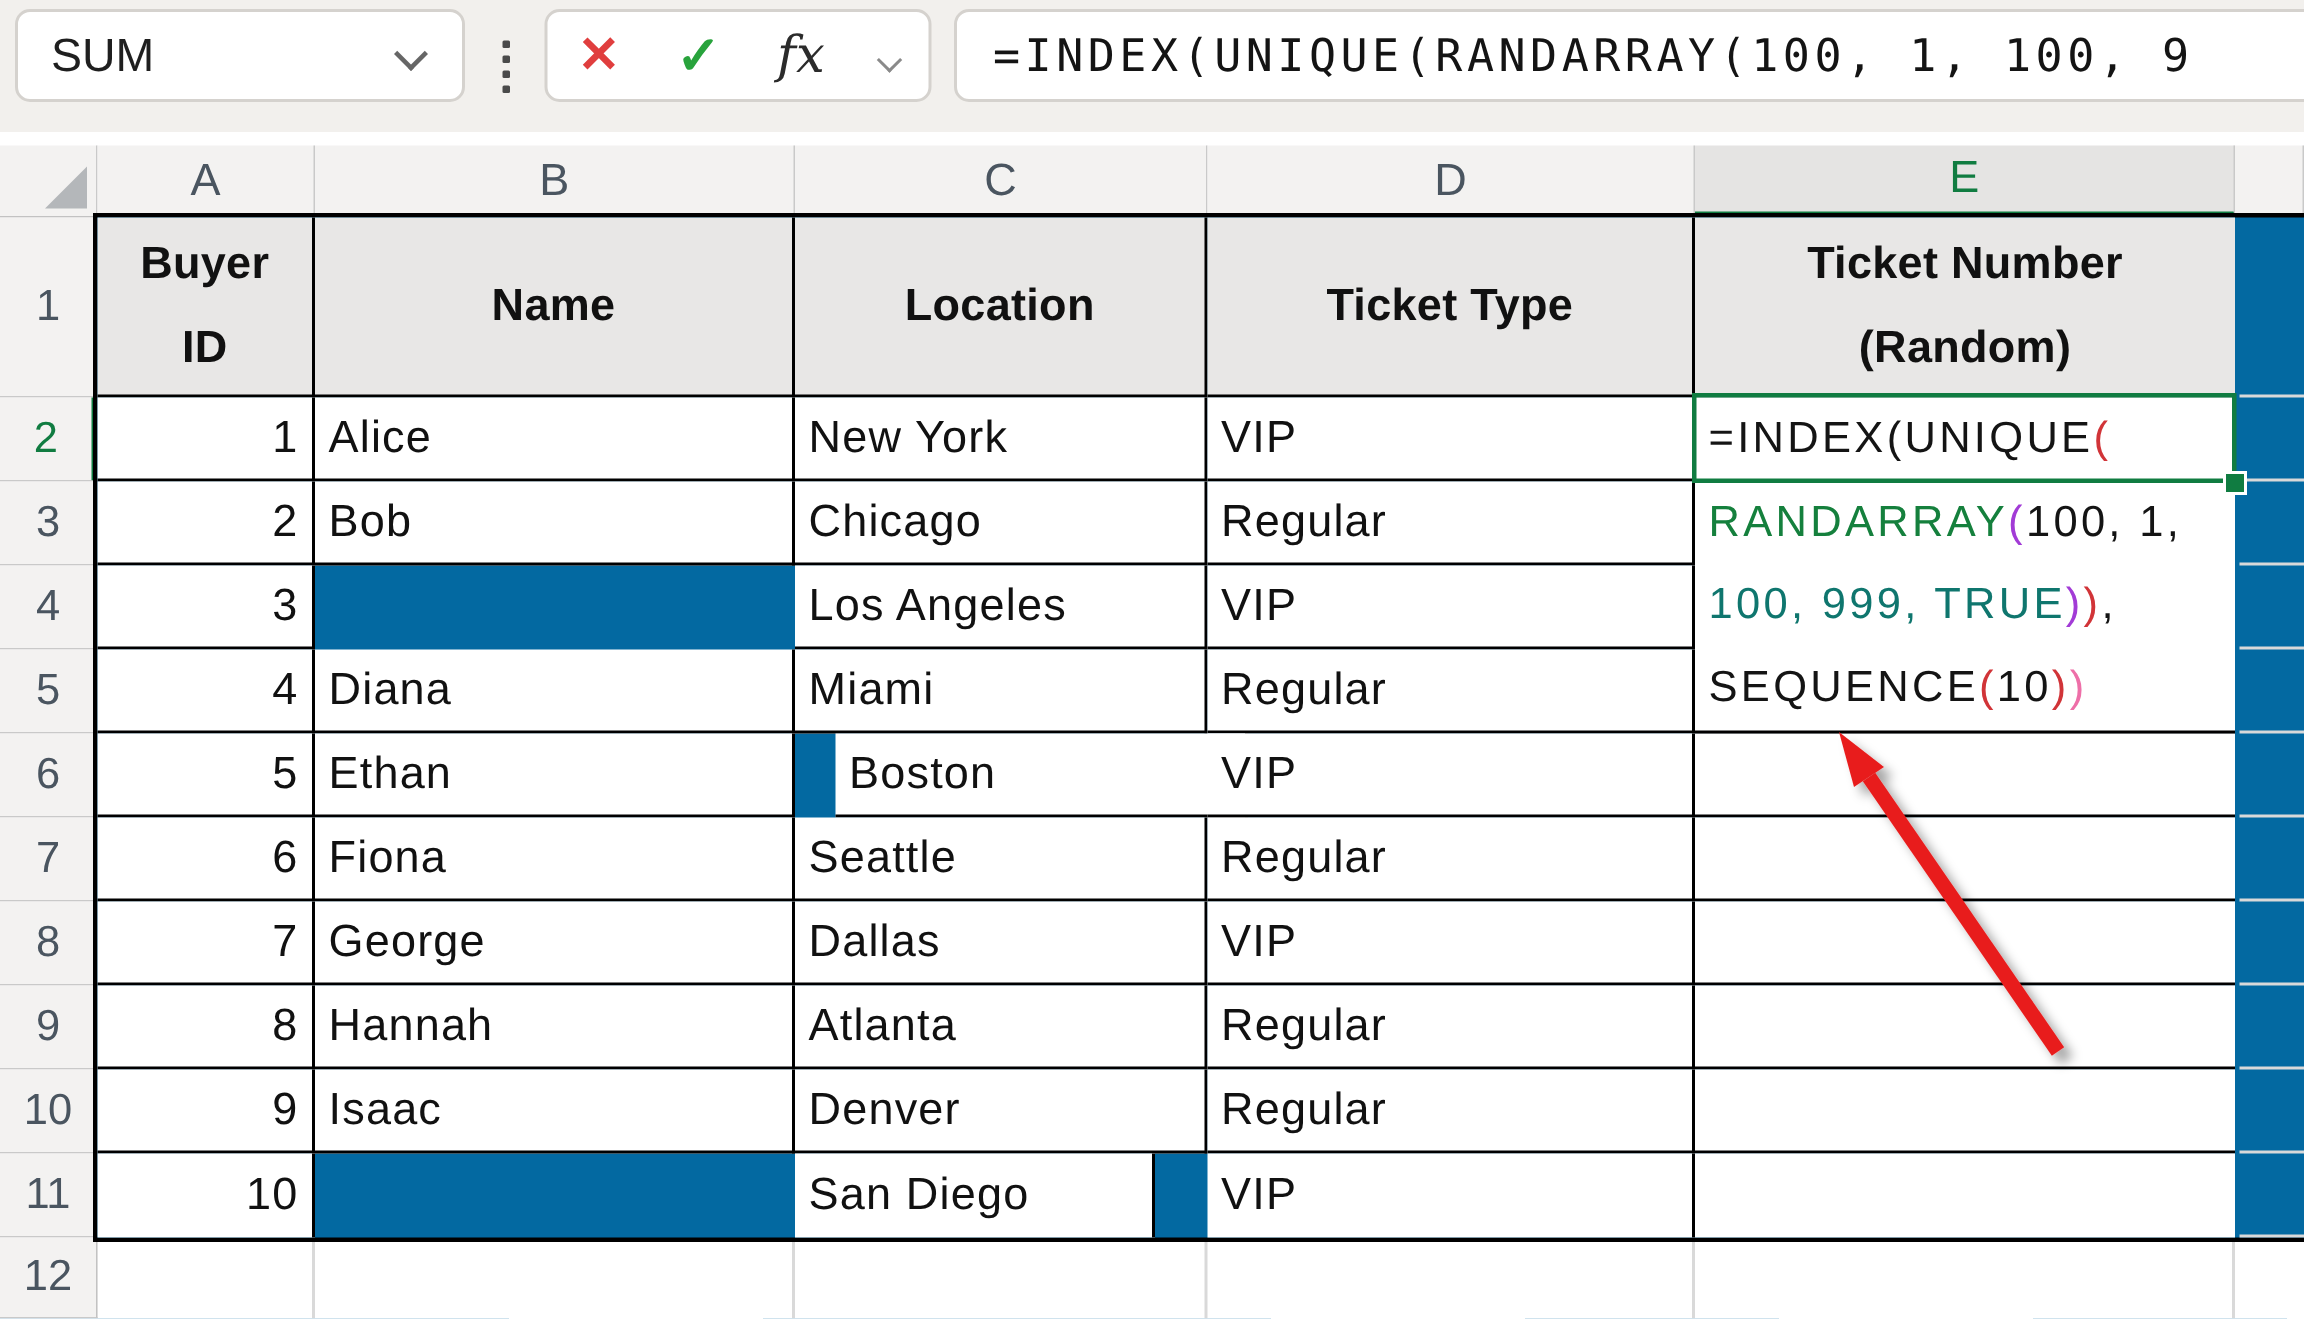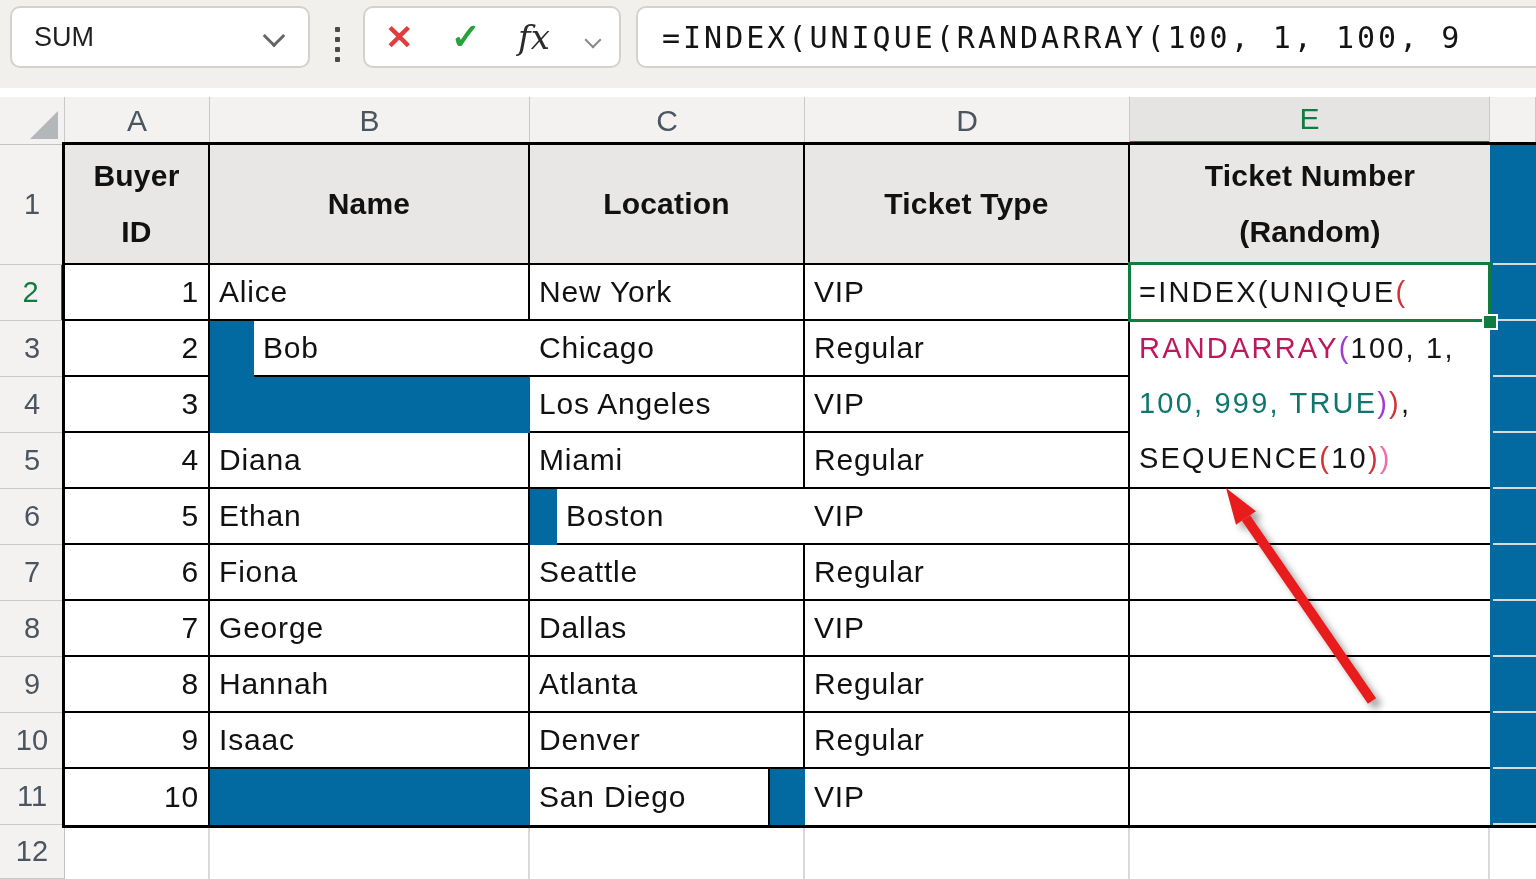--- a/index.html
+++ b/index.html
@@ -4,21 +4,21 @@
 <style>
   html,body{margin:0;padding:0;background:#fff;}
   .app{position:relative;width:1536px;height:879px;background:#ffffff;overflow:hidden;
        font-family:"Liberation Sans",sans-serif;color:#141414;}
 
   
   .topbar{position:absolute;left:0;top:0;width:1536px;height:88px;background:#f2f0ed;}
   .tbox{position:absolute;top:6px;height:62px;background:#fff;border:2px solid #d5d2ce;
         border-radius:10px;box-sizing:border-box;display:flex;align-items:center;}
   .name-box{left:10px;width:300px;}
-  .name-box .val{margin-left:22px;font-size:27px;color:#1f1f1f;}
+  .name-box .val{margin-left:22px;font-size:31px;color:#1f1f1f;}
   .chev{display:inline-block;width:13px;height:13px;border-right:3px solid #666;
         border-bottom:3px solid #666;transform:rotate(45deg);}
   .name-box .chev{position:absolute;right:26px;top:20px;}
   .grip{position:absolute;left:335px;top:27px;display:flex;flex-direction:column;gap:5px;}
   .grip i{width:5px;height:5px;background:#4a4a4a;border-radius:1px;}
   .fn-box{left:363px;width:258px;justify-content:space-between;padding:0 20px;}
   .cancel{font-size:34px;font-weight:bold;line-height:1;}
   .enter{font-size:36px;font-weight:bold;line-height:1;}
   .fx{font-size:34px;font-style:italic;font-family:"DejaVu Serif",serif;color:#2b2b2b;}
   .fn-box .chev{width:10px;height:10px;border-width:2.5px;border-color:#8a8a8a;margin-top:6px;}
@@ -142,21 +142,21 @@
       </div>
       <div class="cell hdr bb" style="left: 1065px; top: 0px; width: 360px; height: 120px;">
         <span style="max-width: 300px;">Ticket Number (Random)</span>
       </div>
       <div class="cell num br bb" style="left: 0px; top: 120px; width: 145px; height: 56px;">1</div>
       <div class="cell  br bb" style="left: 145px; top: 120px; width: 320px; height: 56px;">Alice</div>
       <div class="cell  br bb" style="left: 465px; top: 120px; width: 275px; height: 56px;">New York</div>
       <div class="cell  br bb" style="left: 740px; top: 120px; width: 325px; height: 56px;">VIP</div>
       <div class="cell  bb" style="left: 1065px; top: 120px; width: 360px; height: 56px;"></div>
       <div class="cell num br bb" style="left: 0px; top: 176px; width: 145px; height: 56px;">2</div>
-      <div class="cell  br bb" style="left: 145px; top: 176px; width: 320px; height: 56px; margin-left: 44px;">Bob</div>
+      <div class="cell  br bb" style="left: 145px; top: 176px; width: 320px; height: 56px;">Bob</div>
       <div class="cell  br bb" style="left: 465px; top: 176px; width: 275px; height: 56px;">Chicago</div>
       <div class="cell  br bb" style="left: 740px; top: 176px; width: 325px; height: 56px;">Regular</div>
       <div class="cell  bb" style="left: 1065px; top: 176px; width: 360px; height: 56px;"></div>
       <div class="cell num br bb" style="left: 0px; top: 232px; width: 145px; height: 56px;">3</div>
       <div class="cell  br bb" style="left: 465px; top: 232px; width: 275px; height: 56px;">Los Angeles</div>
       <div class="cell  br bb" style="left: 740px; top: 232px; width: 325px; height: 56px;">VIP</div>
       <div class="cell  bb" style="left: 1065px; top: 232px; width: 360px; height: 56px;"></div>
       <div class="cell num br bb" style="left: 0px; top: 288px; width: 145px; height: 56px;">4</div>
       <div class="cell  br bb" style="left: 145px; top: 288px; width: 320px; height: 56px;">Diana</div>
       <div class="cell  br bb" style="left: 465px; top: 288px; width: 275px; height: 56px;">Miami</div>
@@ -209,21 +209,21 @@
   <div class="row12" id="row12">
       <div class="gl" style="left: 143px;"></div>
       <div class="gl" style="left: 463px;"></div>
       <div class="gl" style="left: 738px;"></div>
       <div class="gl" style="left: 1063px;"></div>
       <div class="gl" style="left: 1423px;"></div>
     </div>
 
   <div class="edit" id="edit">
       <div class="ln"><span style="color: rgb(20, 20, 20);">=INDEX(UNIQUE</span><span style="color: rgb(209, 52, 56);">(</span></div>
-      <div class="ln"><span style="color: #be185d;">RANDARRAY</span><span style="color: rgb(162, 59, 214);">(</span><span style="color: rgb(20, 20, 20);">100, 1,</span></div>
+      <div class="ln"><span style="color: #15803d;">RANDARRAY</span><span style="color: rgb(162, 59, 214);">(</span><span style="color: rgb(20, 20, 20);">100, 1,</span></div>
       <div class="ln"><span style="color: #0f766e;">100, 999, TRUE</span><span style="color: rgb(162, 59, 214);">)</span><span style="color: rgb(209, 52, 56);">)</span><span style="color: rgb(20, 20, 20);">,</span></div>
       <div class="ln"><span style="color: rgb(20, 20, 20);">SEQUENCE</span><span style="color: rgb(209, 52, 56);">(</span><span style="color: rgb(20, 20, 20);">10</span><span style="color: rgb(209, 52, 56);">)</span><span style="color: rgb(238, 111, 168);">)</span></div>
     </div>
   <div class="selrect"></div>
   <div class="handle"></div>
 
   <svg class="arrow" width="1536" height="879">
     <defs>
       <filter id="ds" x="-30%" y="-30%" width="160%" height="160%">
         <feDropShadow dx="6" dy="6" stdDeviation="3.5" flood-color="#000" flood-opacity="0.35"></feDropShadow>

